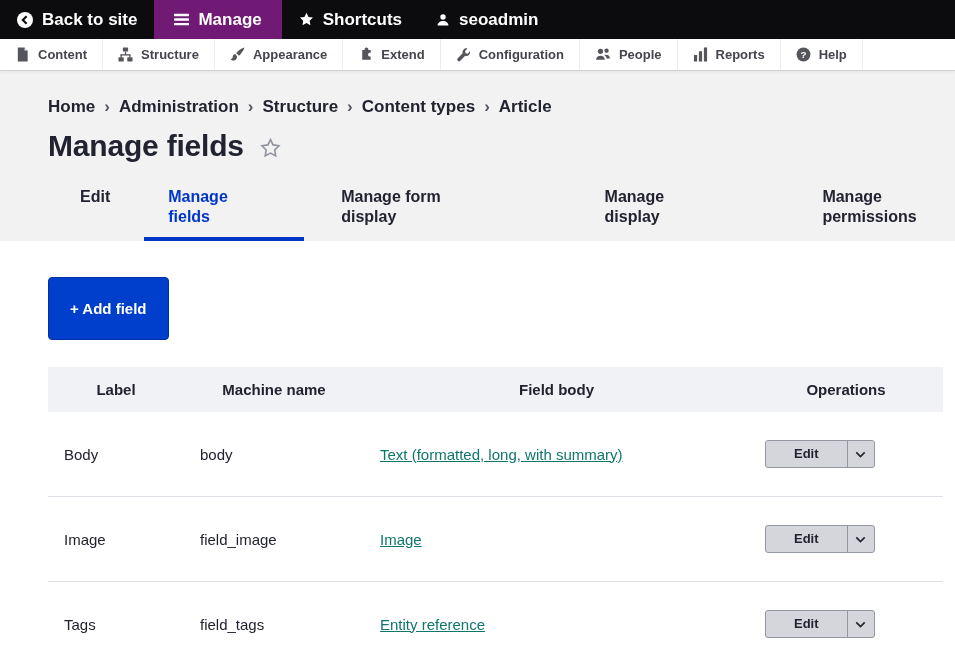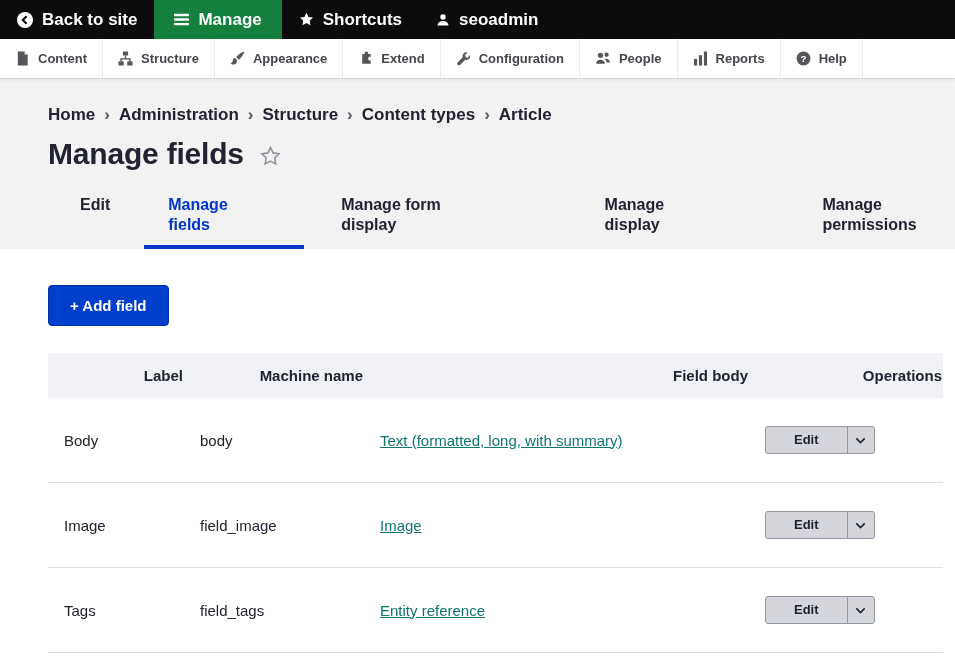--- a/index.html
+++ b/index.html
@@ -13,26 +13,26 @@
   
   .admin-toolbar {
     height: 39px; background: #0c0c0e; display: flex; align-items: stretch;
     color: #fff;
   }
   .tb-item {
     display: flex; align-items: center; gap: 9px;
     padding: 0 17px; font-size: 17px; font-weight: bold; cursor: pointer;
     white-space: nowrap;
   }
-  .tb-item.tb-active { background: #15803d; padding: 8px 20px; }
+  .tb-item.tb-active { background: #701a75; padding: 8px 20px; }
   .tb-item svg { display:block; }
 
   
   .menu-bar {
-    height: 40px; background: #fff; display: flex; align-items: stretch;
+    height: 32px; background: #fff; display: flex; align-items: stretch;
     border-bottom: 1px solid #d4d4d8;
     box-shadow: 0 2px 2px rgba(0,0,0,0.04);
     position: relative; z-index: 2;
   }
   .mb-item {
     display: flex; align-items: center; gap: 8px;
     padding: 0 15px; font-size: 13px; font-weight: bold; color: #45454d;
     border-right: 1px solid #ececec; cursor: pointer; white-space: nowrap;
   }
   .mb-item svg { display:block; }
@@ -64,27 +64,27 @@
   .tab--md  { margin-left: 87px; }
   .tab--md  .tab-label { max-width: 95px; }
   .tab--mp  { margin-left: 76px; }
   .tab--mp  .tab-label { max-width: 110px; }
 
   
   .content { margin: 36px 12px 0 48px; }
   .add-field-btn {
     display: inline-block; background: #003ecc; color: #fff;
     font-size: 15px; font-weight: bold; font-family: inherit;
-    padding: 11px 21px; border: 1px solid #0030a3; border-radius: 4px;
+    padding: 22px 21px; border: 1px solid #0030a3; border-radius: 4px;
     cursor: pointer;
   }
 
   .fields-table { width: 100%; border-collapse: collapse; margin-top: 27px; font-size: 15px; }
   .fields-table th {
-    background: #f1f2f6; text-align: right; font-weight: bold;
+    background: #f1f2f6; text-align: center; font-weight: bold;
     padding: 14px 1px; color: #222330;
   }
   .fields-table td { padding: 28px 16px; vertical-align: middle; }
   .fields-table tbody tr { border-bottom: 1px solid #dfe0e5; }
   .field-type-link { color: #0f766e; text-decoration: underline; cursor: pointer; }
 
   .op-group {
     display: inline-flex; align-items: stretch;
     background: #d5d6db; border: 1px solid #9297a1; border-radius: 3px;
     overflow: hidden;

